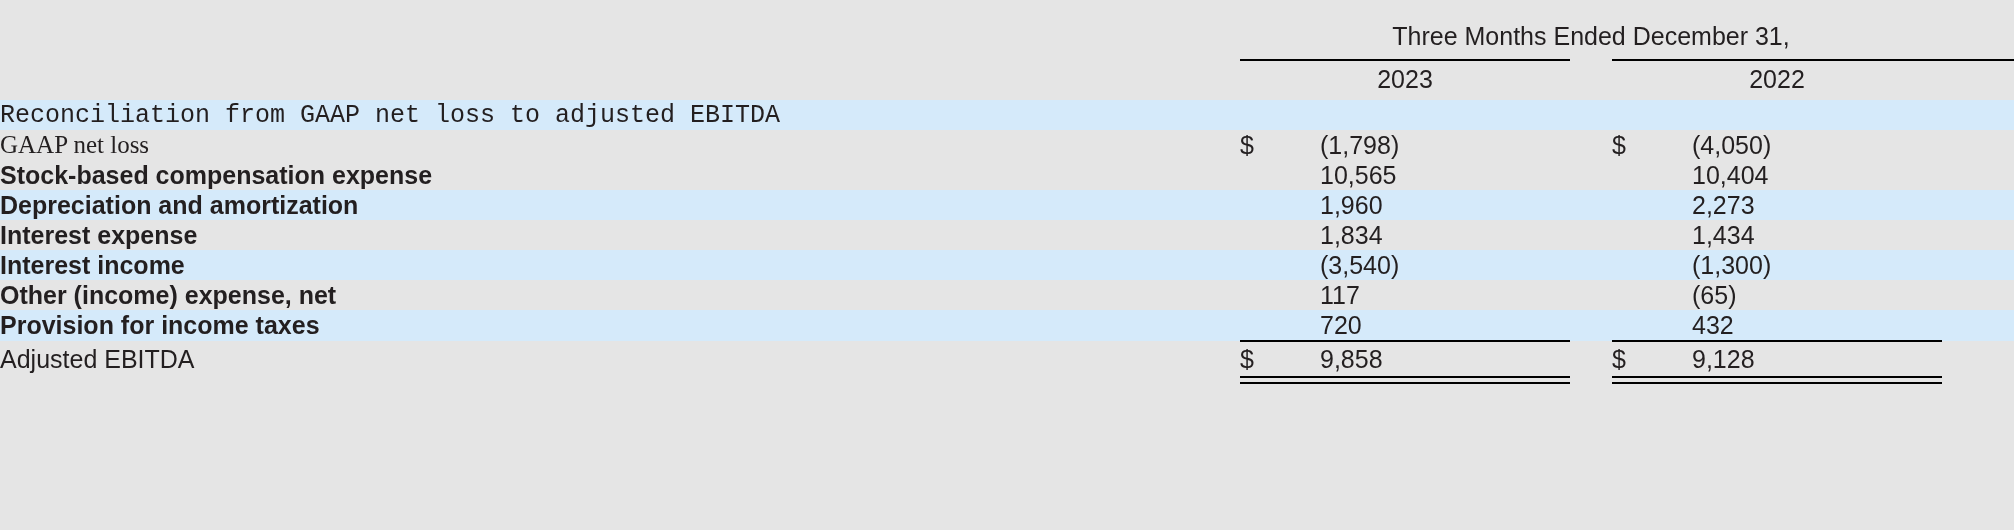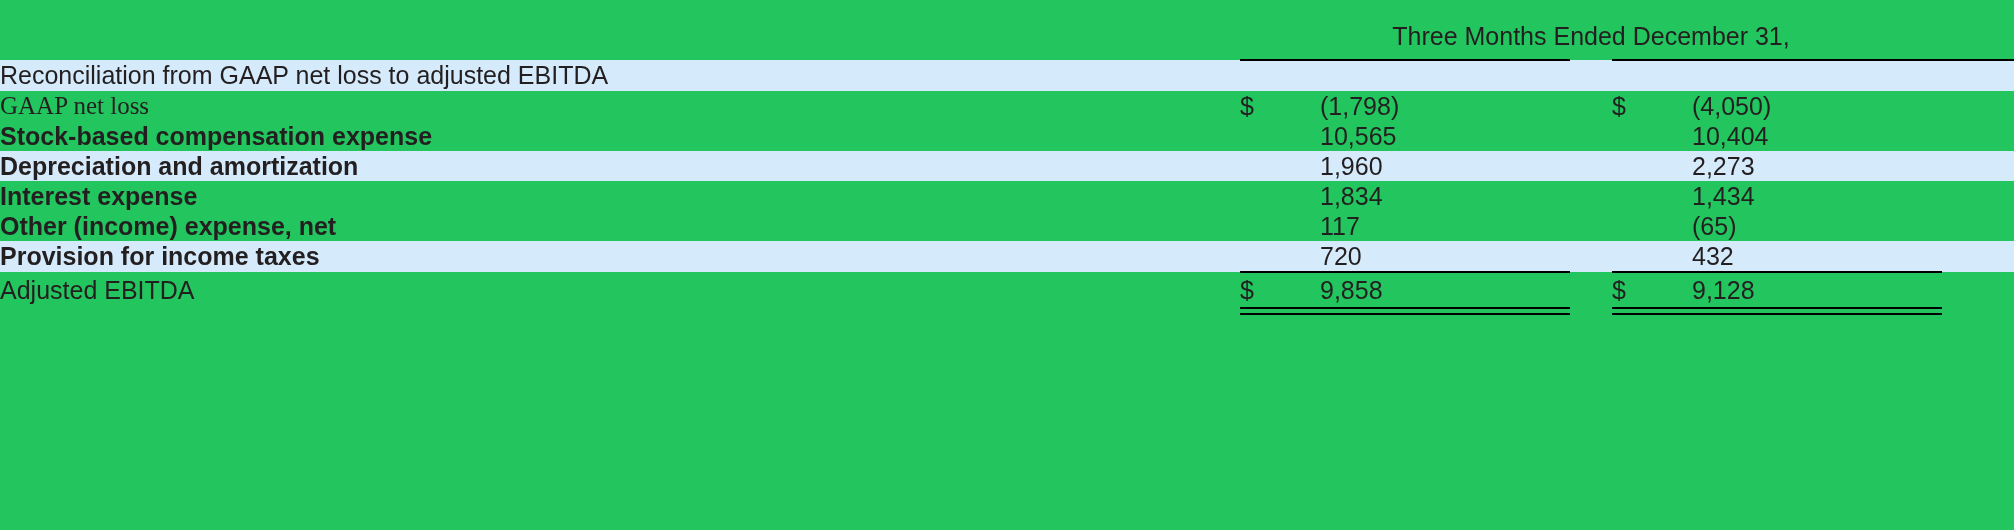--- a/index.html
+++ b/index.html
@@ -10,21 +10,21 @@
   }
   body {
     font-family: "Liberation Sans", sans-serif;
     color: #231f20;
     -webkit-font-smoothing: antialiased;
   }
   .page {
     position: relative;
     width: 2014px;
     height: 530px;
-    background: #22c55e;
+    background: #e5e5e5;
     overflow: hidden;
   }
 
   table.fin {
     border-collapse: collapse;
     table-layout: fixed;
     width: 2014px;
     font-size: 25px;
   }
 
@@ -66,21 +66,21 @@
     padding: 0;
     vertical-align: middle;
     white-space: nowrap;
   }
   tr.shaded td { background: #d5eafa; }
 
   td.label {
     text-align: left;
     padding-left: 18px;
   }
-  .ind0 { padding-left: 18px; }
+  .ind0 { padding-left: 18px; font-family: Liberation Mono, monospace; }
   .ind1 { padding-left: 48px; font-family: Liberation Serif, serif; }
   .ind2 { padding-left: 74px; font-weight: bold; }
   .ind3 { padding-left: 110px; margin-left: 28px; }
 
   td.cur {
     text-align: left;
     padding-left: 22px;
   }
   td.val {
     padding-right: 26px;
@@ -125,20 +125,27 @@
         <td></td>
         <td class="hdr-span" colspan="5">Three Months Ended December 31,</td>
         <td></td>
       </tr>
       <tr>
         <td></td>
         <td class="hdr-rule" colspan="2"></td>
         <td></td>
         <td class="hdr-rule" colspan="3"></td>
       </tr>
+      <tr>
+        <td></td>
+        <td class="hdr-year" colspan="2">2023</td>
+        <td></td>
+        <td class="hdr-year" colspan="2">2022</td>
+        <td></td>
+      </tr>
     </thead>
 
     <tbody id="table-body">
         <tr class="data shaded">
           <td class="label ind0">Reconciliation from GAAP net loss to adjusted EBITDA</td>
           <td class="cur"></td>
           <td class="val"></td>
           <td></td>
           <td class="cur"></td>
           <td class="val"></td>
@@ -171,20 +178,29 @@
           <td class="val">2,273</td>
           <td></td>
         </tr>
         <tr class="data">
           <td class="label ind2">Interest expense</td>
           <td class="cur"></td>
           <td class="val">1,834</td>
           <td></td>
           <td class="cur"></td>
           <td class="val">1,434</td>
+          <td></td>
+        </tr>
+        <tr class="data shaded">
+          <td class="label ind2">Interest income</td>
+          <td class="cur"></td>
+          <td class="val">(3,540)</td>
+          <td></td>
+          <td class="cur"></td>
+          <td class="val">(1,300)</td>
           <td></td>
         </tr>
         <tr class="data">
           <td class="label ind2">Other (income) expense, net</td>
           <td class="cur"></td>
           <td class="val">117</td>
           <td></td>
           <td class="cur"></td>
           <td class="val">(65)</td>
           <td></td>

